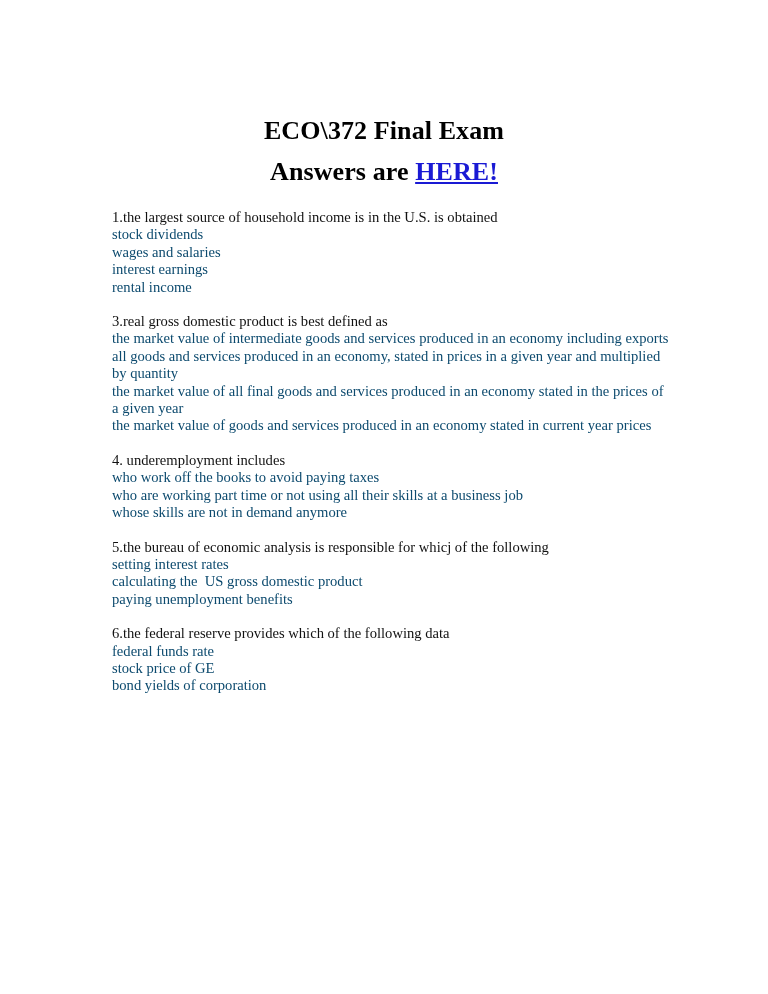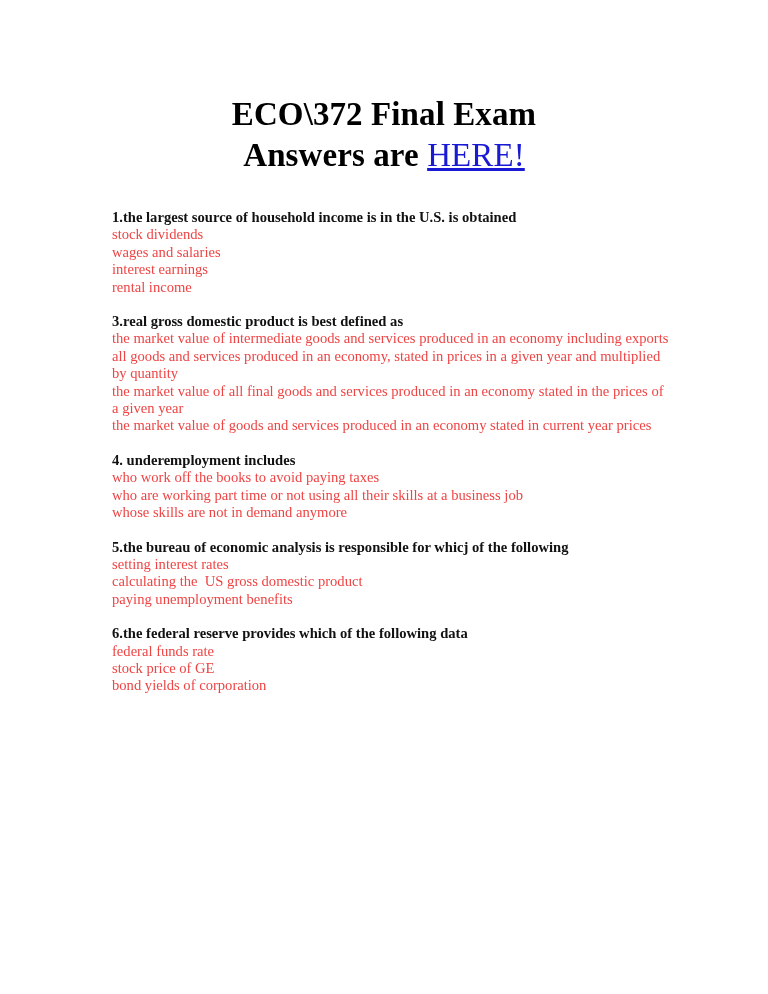--- a/index.html
+++ b/index.html
@@ -16,58 +16,58 @@
     position: relative;
     width: 768px;
     height: 994px;
     background: #ffffff;
     overflow: hidden;
     box-sizing: border-box;
   }
   .doc-title {
     text-align: center;
     font-weight: bold;
-    font-size: 33px;
+    font-size: 26px;
     line-height: 41px;
-    margin: 0;
+    margin: 16px;
     padding: 94px 86px 0 86px;
     letter-spacing: 0.1px;
     color: #000000;
   }
   .doc-title .line {
     display: block;
     white-space: nowrap;
   }
   .here-link {
     color: #1a1ad4;
     text-decoration: underline;
-    font-weight: normal;
+    font-weight: bold;
     cursor: pointer;
   }
   .body-block {
     position: absolute;
     left: 112px;
     top: 209px;
     width: 560px;
   }
   .qblock {
     margin: 0 0 17px 0;
     padding: 0;
   }
   .qblock:last-child { margin-bottom: 16px; }
   .qline {
     font-size: 14.6px;
     line-height: 17.4px;
     margin: 0;
     padding: 0;
     white-space: pre-wrap;
     word-wrap: break-word;
-    color: #ef4444;
+    color: #0c4a6e;
   }
-  .qline.stem { color: #111111; font-weight: bold; }
+  .qline.stem { color: #111111; }
 </style>
 </head>
 <body>
 
 <div class="page">
 
   <h1 class="doc-title">
     <span class="line">ECO\372 Final Exam</span>
     <span class="line"><span>Answers are </span><a class="here-link">HERE!</a></span>
   </h1>

